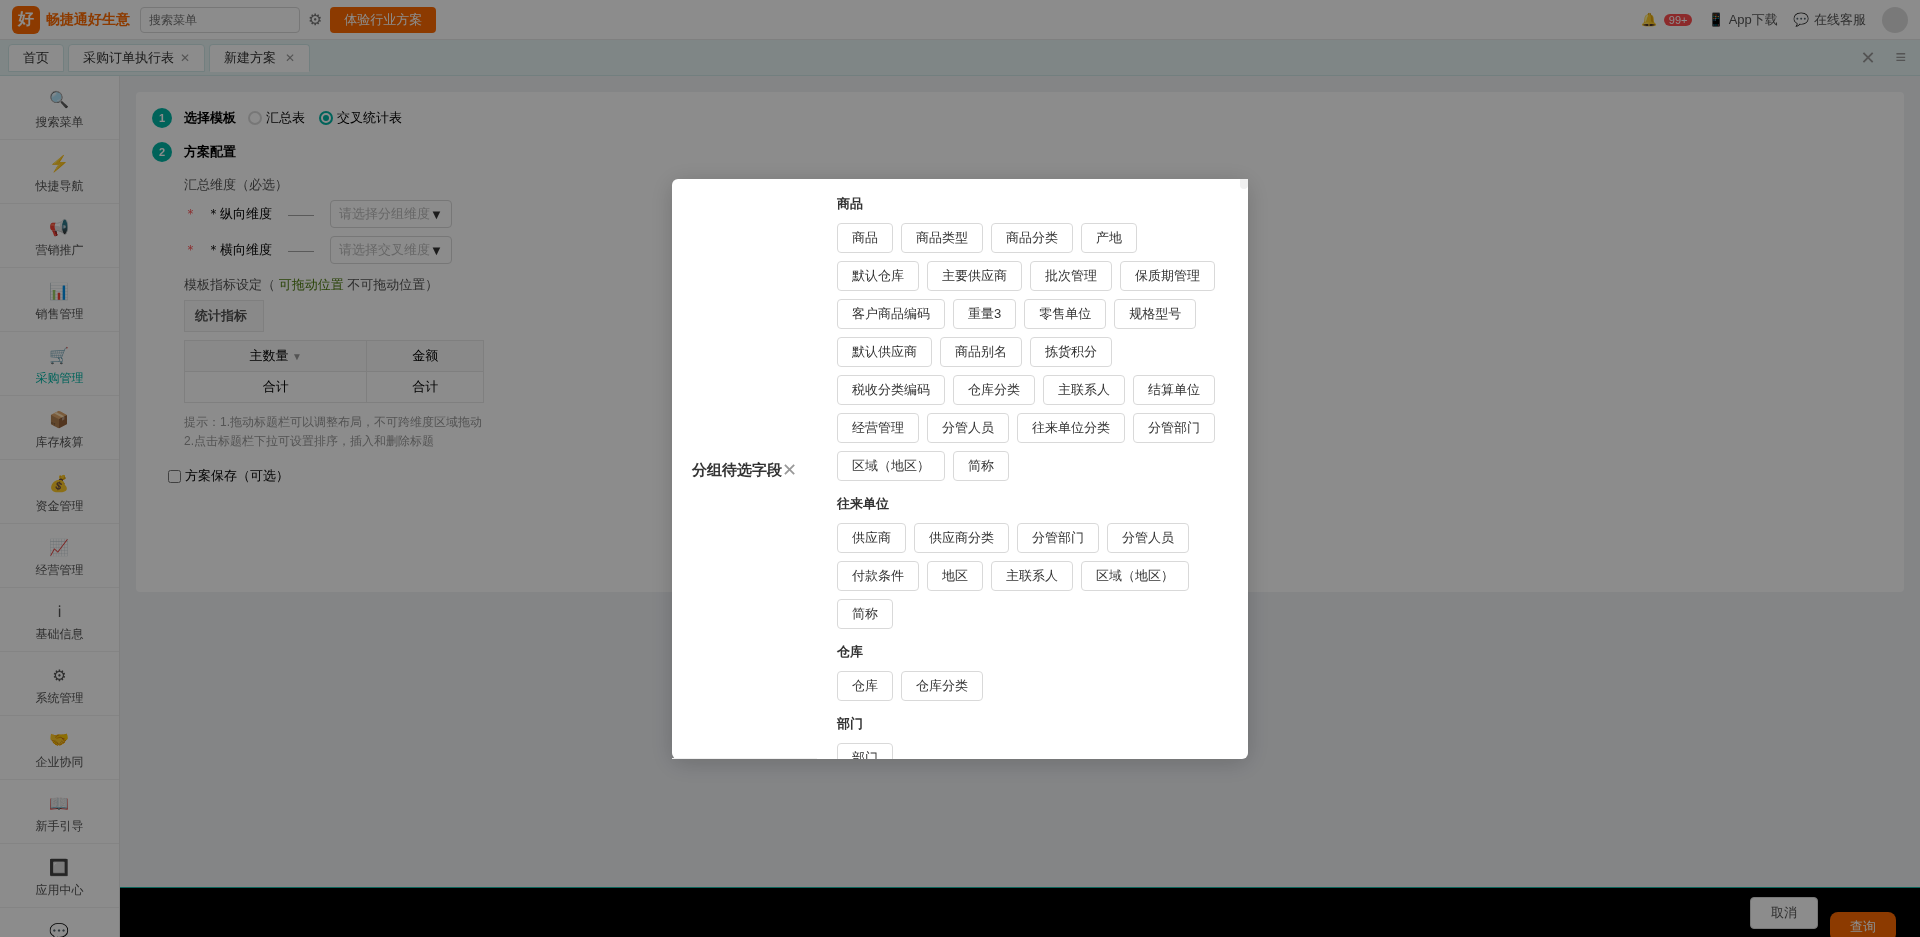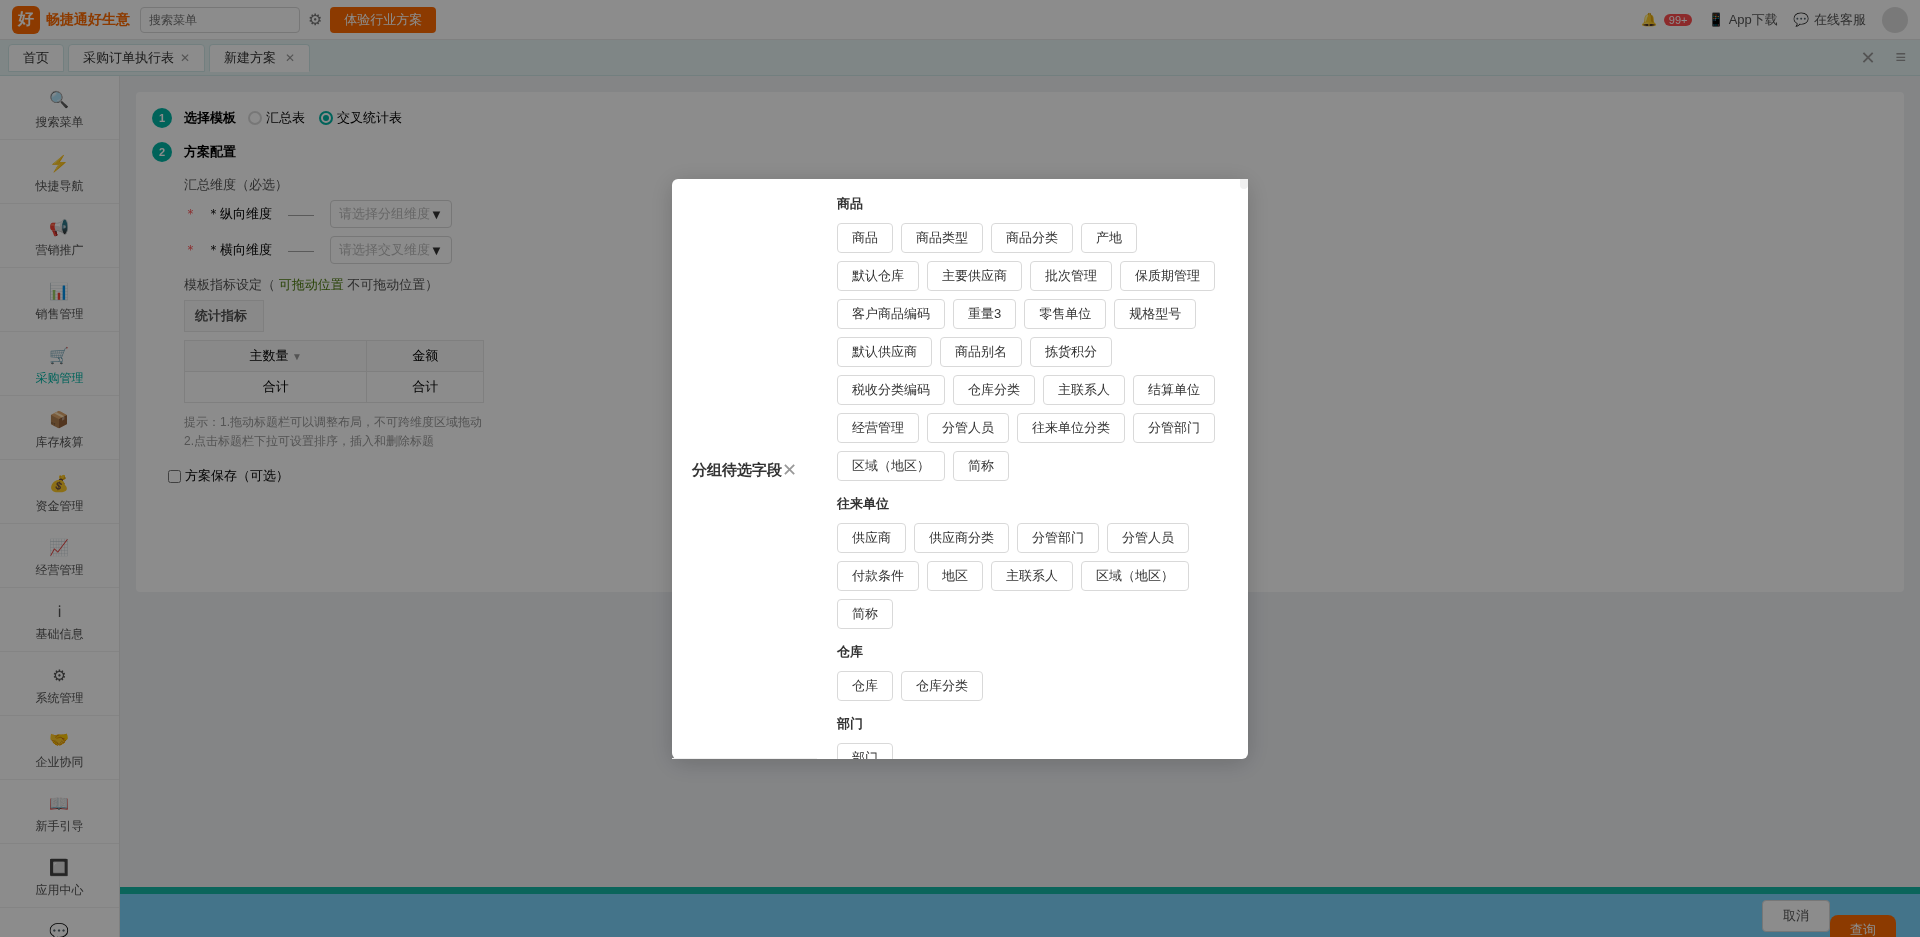--- a/index.html
+++ b/index.html
@@ -270,26 +270,27 @@
     }
     .checkbox-item {
       display: flex; align-items: center; gap: 4px; font-size: 13px;
     }
 
     
     .bottom-bar {
       position: fixed;
       bottom: 0; left: 120px; right: 0;
       height: 50px;
-      background: #7dd3fc;
-      border-top: 7px solid #14b8a6;
+      background: #000000;
+      border-top: 1px solid #14b8a6;
       display: flex;
       align-items: center;
       justify-content: flex-end;
       padding: 0 24px;
+      gap: 12px;
       z-index: 98;
     }
     .btn-cancel {
       border: 1px solid #d9d9d9;
       background: #fff;
       color: #555;
       border-radius: 4px;
       padding: 6px 20px;
       font-size: 13px;
       cursor: pointer;

